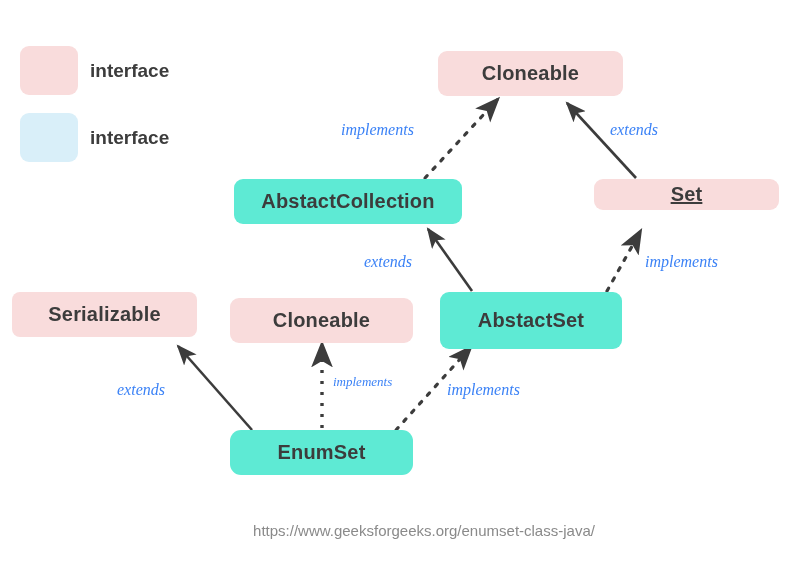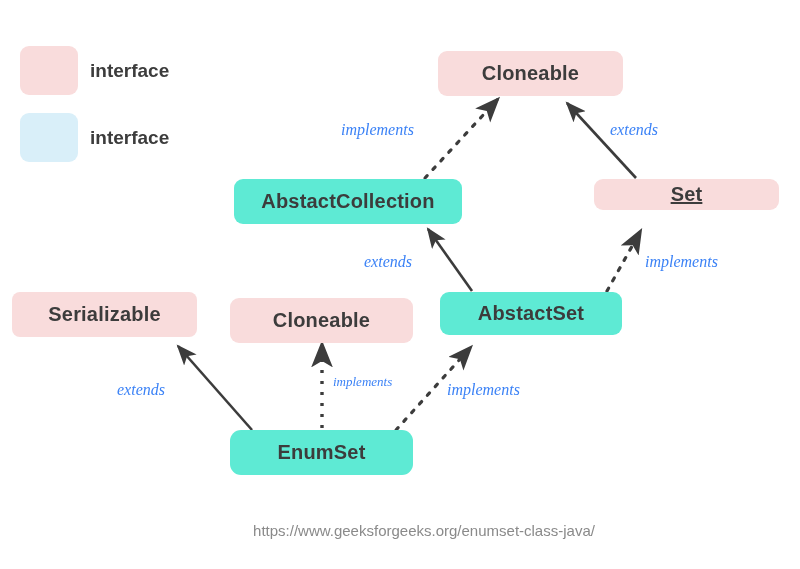--- a/index.html
+++ b/index.html
@@ -121,21 +121,21 @@
   <div class="node iface" style="left:438px; top:51px; width:185px; height:45px;">Cloneable</div>
 
   <div class="node abstract" style="left:234px; top:179px; width:228px; height:45px;">AbstactCollection</div>
 
   <div class="node iface" style="left:594px; top:179px; width:185px; height:31px;text-decoration:underline;">Set</div>
 
   <div class="node iface" style="left:12px; top:292px; width:185px; height:45px;border-radius:8px;">Serializable</div>
 
   <div class="node iface" style="left:230px; top:298px; width:183px; height:45px;">Cloneable</div>
 
-  <div class="node abstract" style="left:440px; top:292px; width:182px; height:43px;">AbstactSet</div>
+  <div class="node abstract" style="left:440px; top:292px; width:182px; height:57px;">AbstactSet</div>
 
   <div class="node abstract" style="left:230px; top:430px; width:183px; height:45px;border-radius:11px;">EnumSet</div>
 
   <div class="edge-label" style="left:341px; top:121px;">implements</div>
 
   <div class="edge-label" style="left:610px; top:121px;">extends</div>
 
   <div class="edge-label" style="left:364px; top:253px;">extends</div>
 
   <div class="edge-label" style="left:645px; top:253px;">implements</div>

